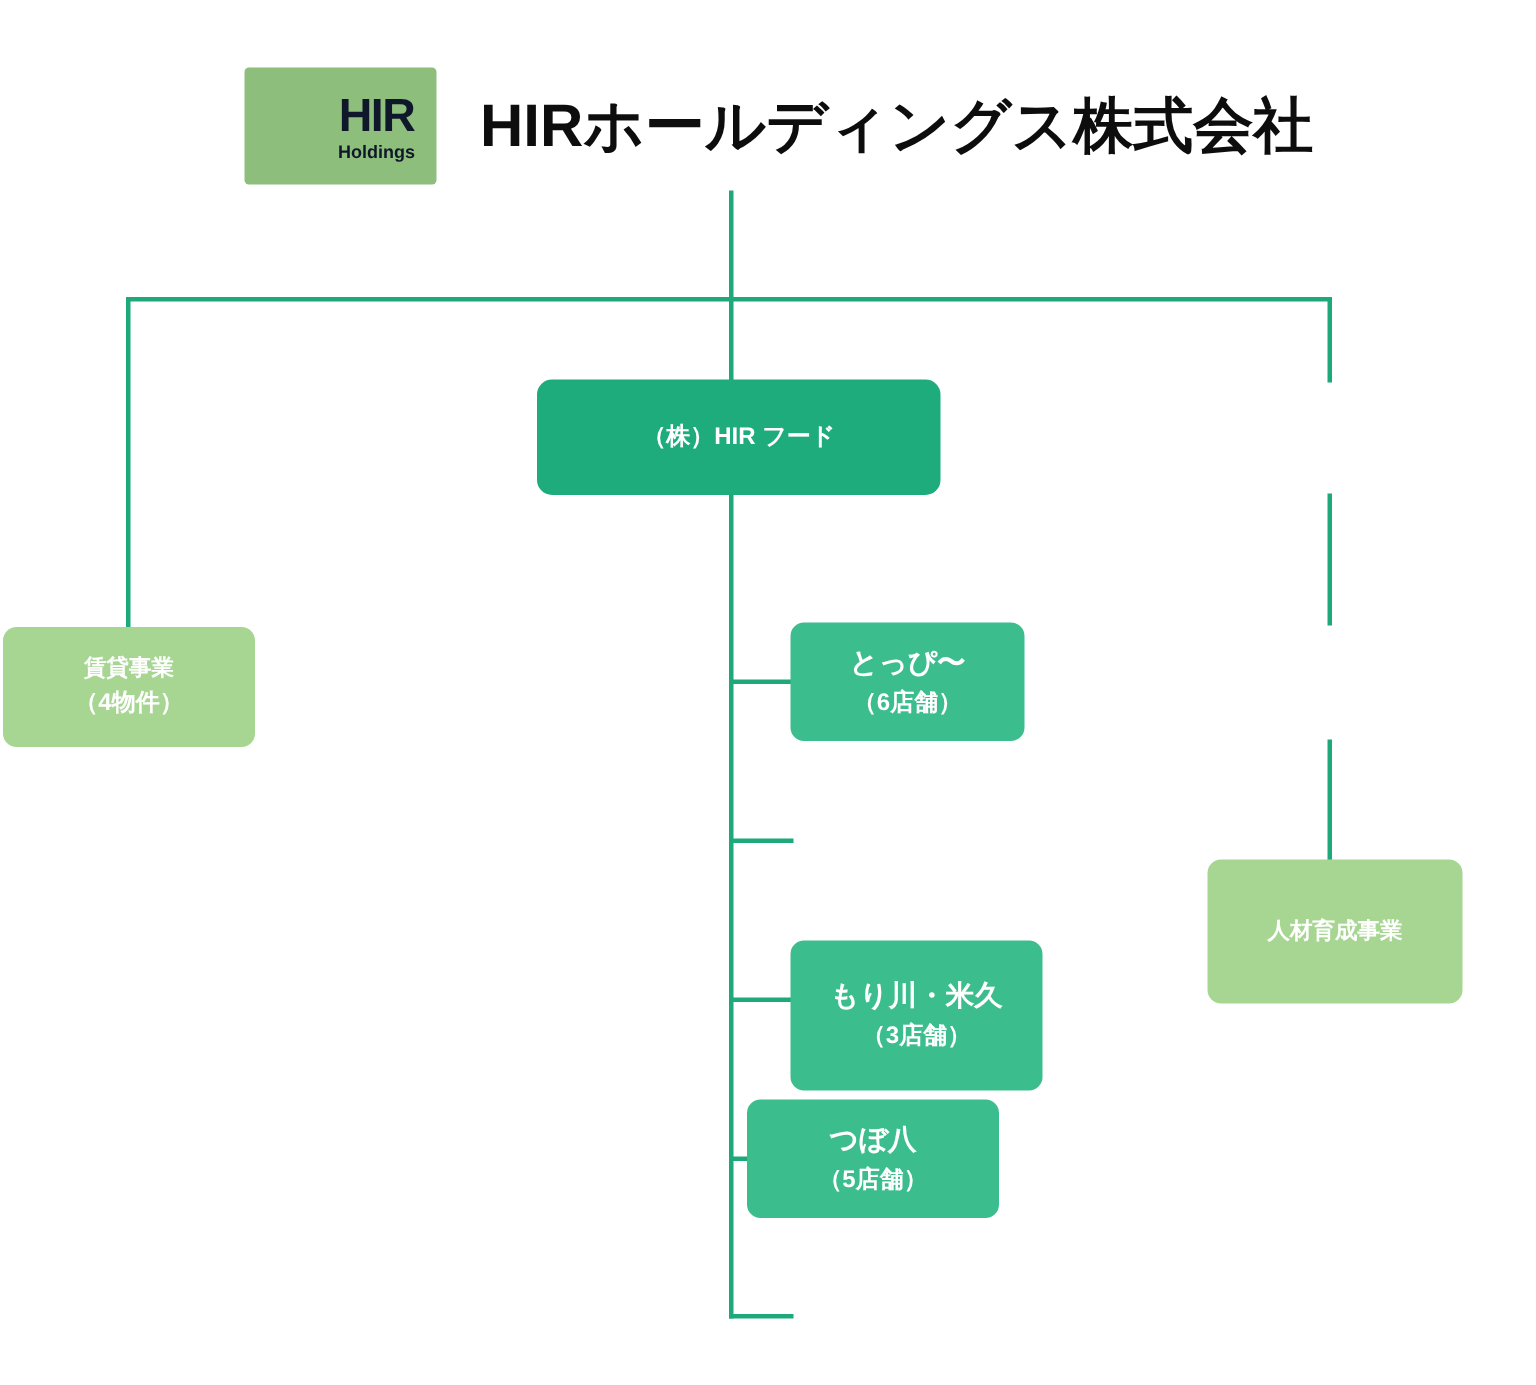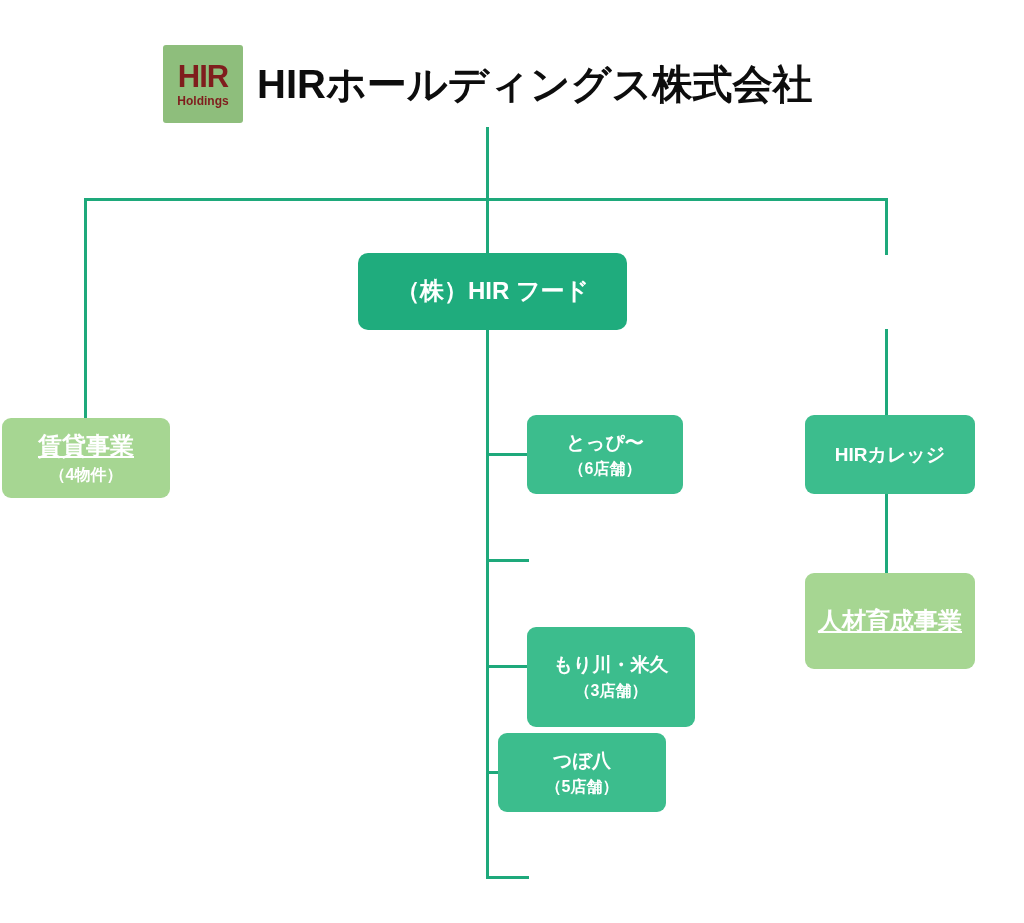--- a/index.html
+++ b/index.html
@@ -16,31 +16,32 @@
     position:absolute;
     left:163px; top:45px;
     display:flex; align-items:center; gap:14px;
   }
   .logo{
     width:80px; height:78px;
     background:#8ebe7c;
     border-radius:3px;
     display:flex; flex-direction:column;
     align-items:center; justify-content:center;
-    color:#7f1d1d;
+    color:#0f172a;
     flex:0 0 auto;
+    padding-left:48px;
   }
   .logo-hir{
     font-size:31px; font-weight:bold; letter-spacing:-1px; line-height:1;
   }
   .logo-holdings{
     font-size:12px; font-weight:bold; letter-spacing:0px; line-height:1; margin-top:3px;
   }
   .title{
-    margin:0;
+    margin:15px;
     font-size:40px;
     font-weight:800;
     color:#0d0d0d;
     letter-spacing:0px;
     white-space:nowrap;
     line-height:1;
   }
   
   .line{
     position:absolute;
@@ -54,30 +55,30 @@
     color:#ffffff;
     text-align:center;
     line-height:1.35;
   }
   .node .label{ font-weight:bold; font-size:19px; }
   .node .sublabel{ font-weight:bold; font-size:16px; margin-top:2px; }
   .parent{
     background:#1fac7d;
     border-radius:10px;
   }
-  .parent .label{ font-size:24px; }
+  .parent .label{ font-size:16px; }
   .child{
     background:#3cbd8d;
     border-radius:9px;
   }
   .light{
     background:#a6d692;
     border-radius:9px;
   }
-  .light .label{ font-size:24px;text-decoration:underline; }
+  .light .label{ font-size:15px; }
 </style>
 </head>
 <body>
 
 <div class="canvas">
 
   <header class="brand">
     <div class="logo">
       <span class="logo-hir">HIR</span>
       <span class="logo-holdings">Holdings</span>
@@ -113,20 +114,17 @@
   </div>
   <div class="node child" style="left:527px;top:627px;width:168px;height:100px">
     <span class="label">もり川・米久</span>
     <span class="sublabel">（3店舗）</span>
   </div>
   <div class="node child" style="left:498px;top:733px;width:168px;height:79px">
     <span class="label">つぼ八</span>
     <span class="sublabel">（5店舗）</span>
   </div>
 
-  <div class="node child" style="left:805px;top:415px;width:170px;height:79px">
-    <span class="label">HIRカレッジ</span>
-  </div>
   <div class="node light" style="left:805px;top:573px;width:170px;height:96px">
     <span class="label">人材育成事業</span>
   </div>
 
 </div>
 
 </body></html>

